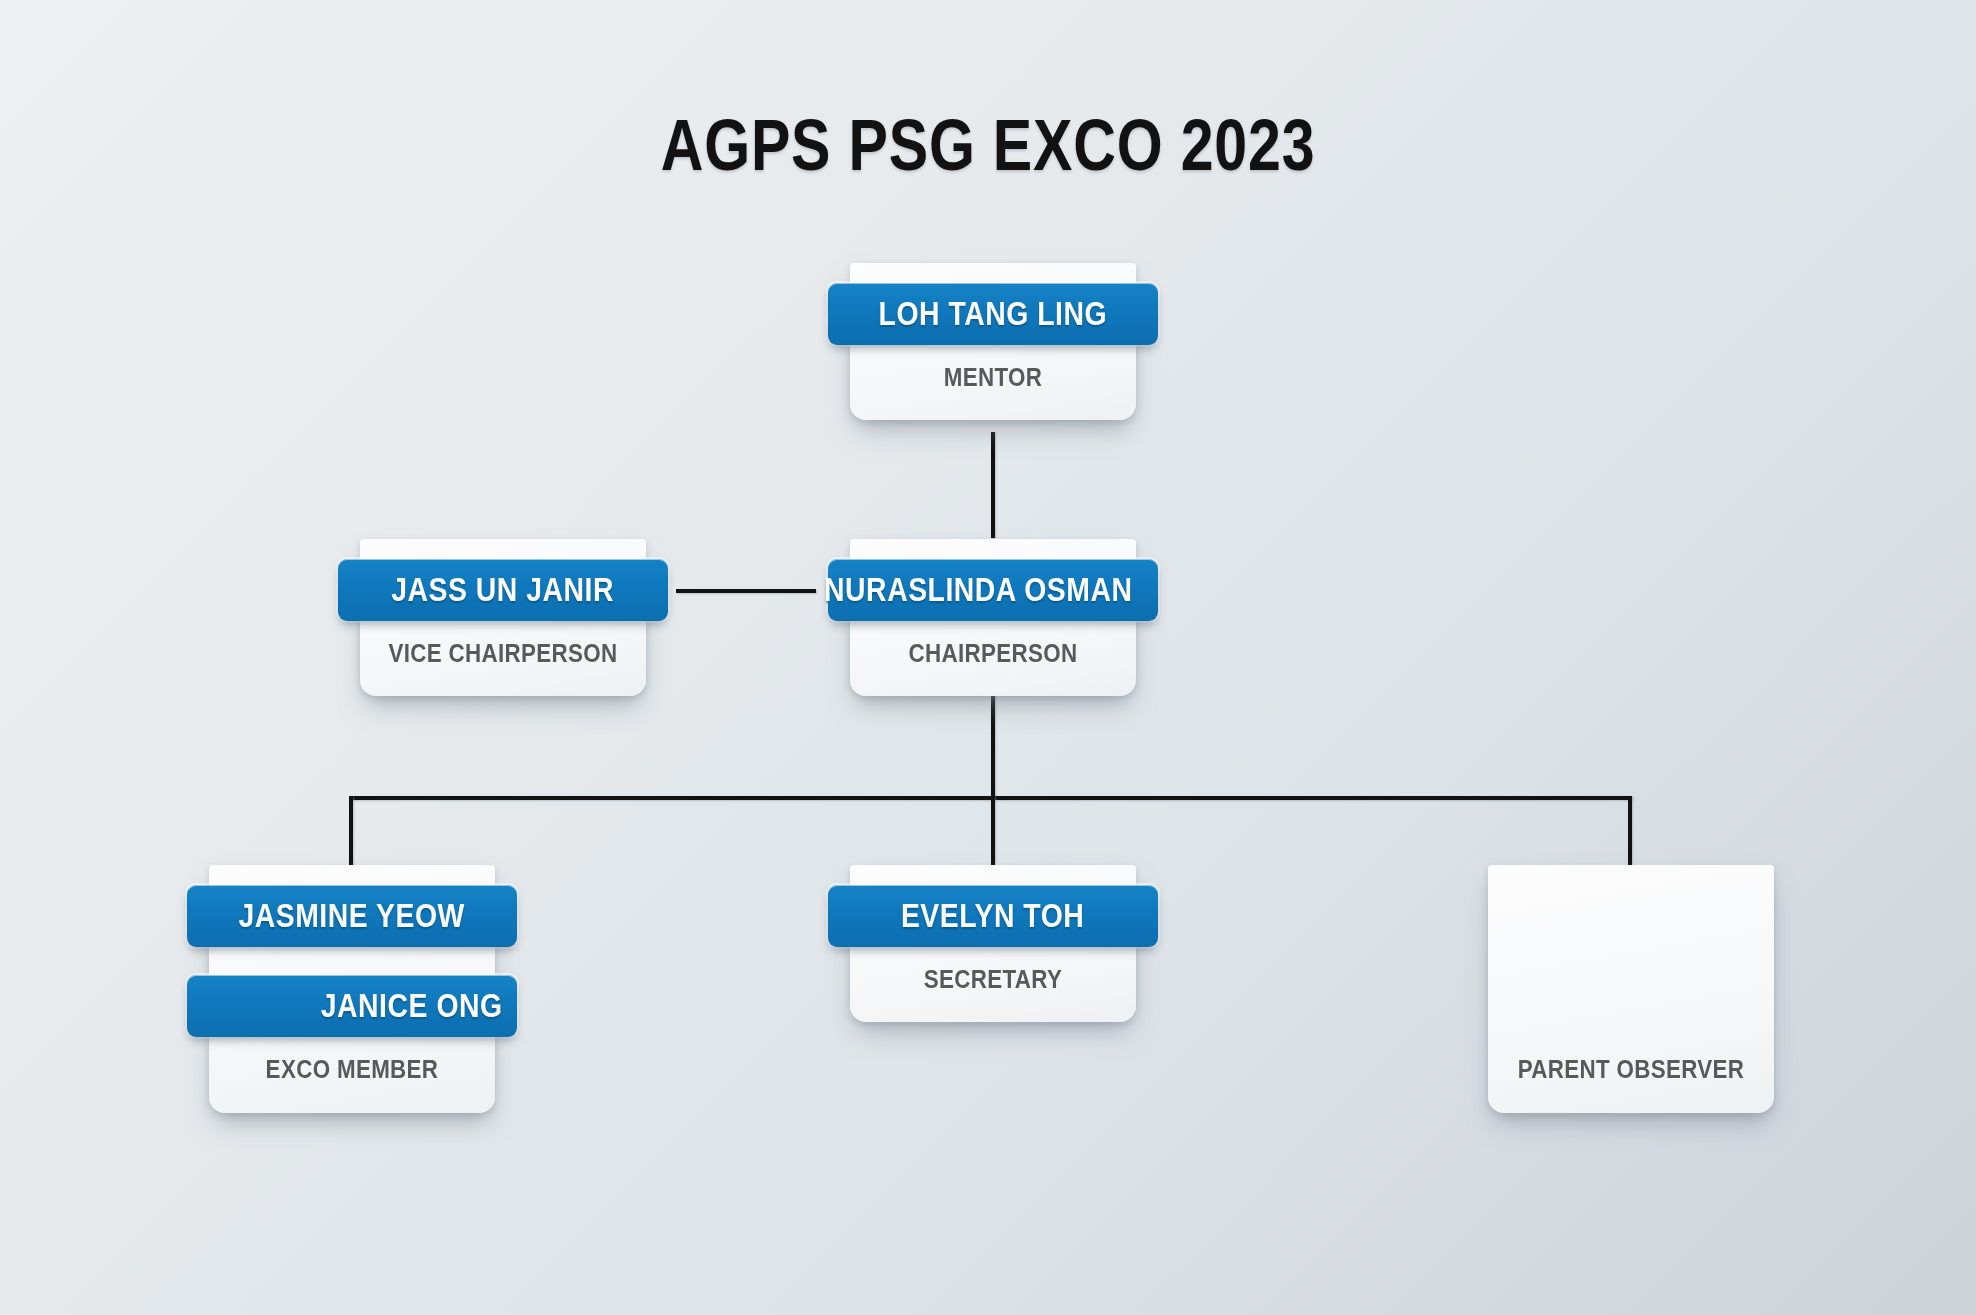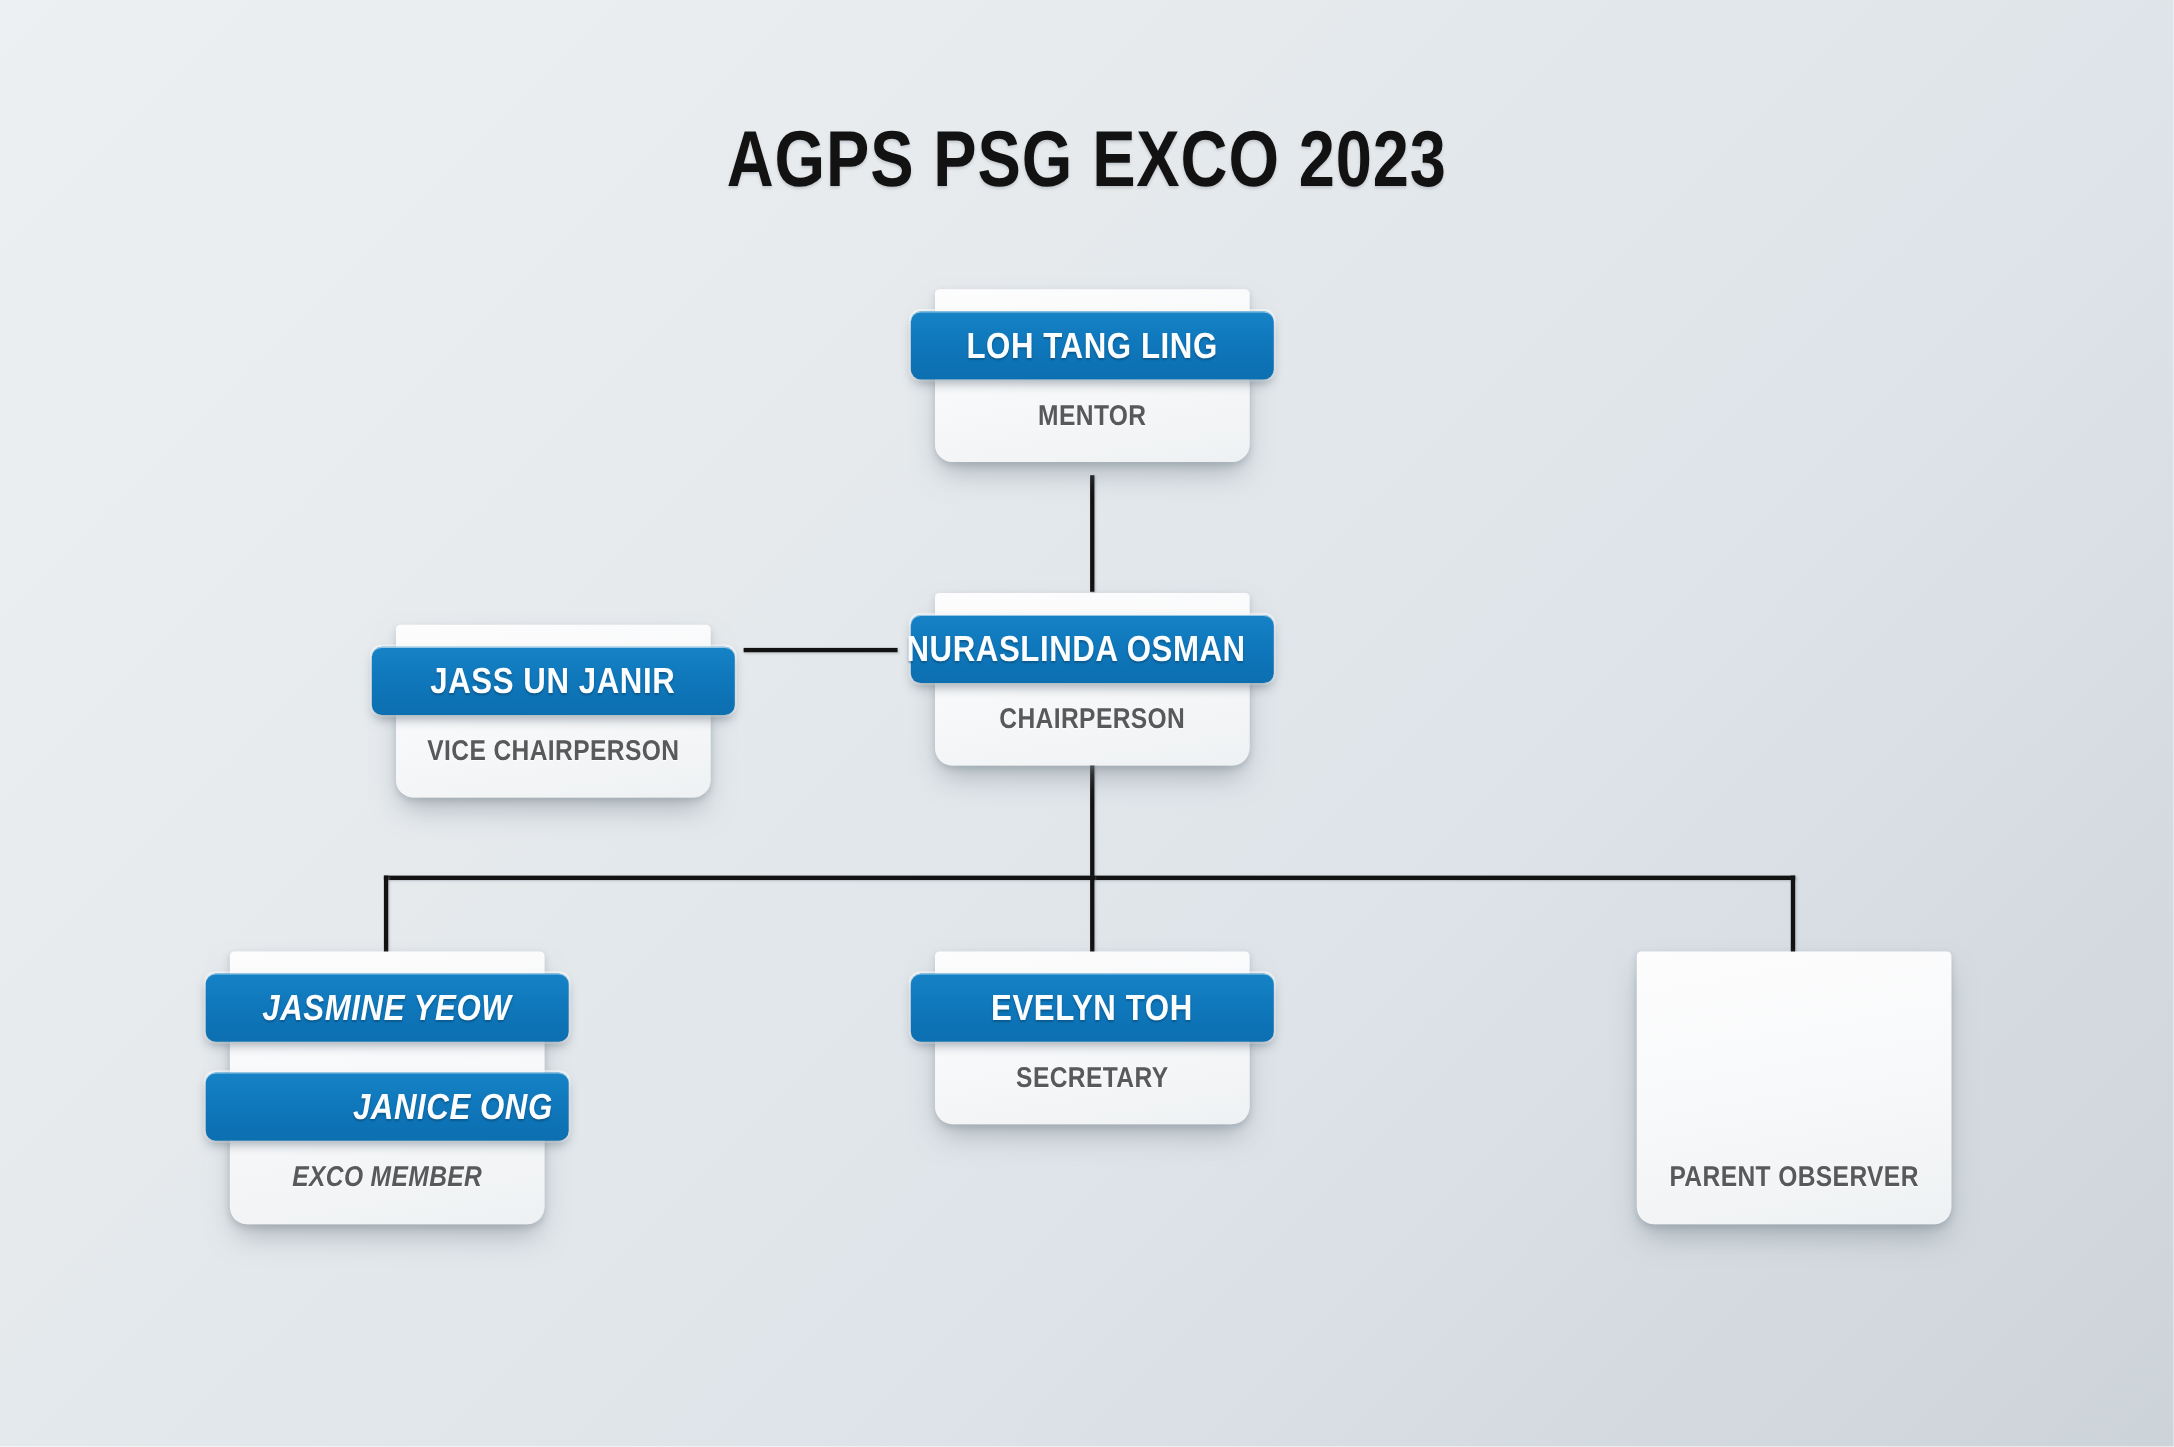--- a/index.html
+++ b/index.html
@@ -92,37 +92,37 @@
   <div class="ln v" style="left:1628px; top:796px; height:70px;"></div>
 
   <div class="card" style="left:828px; top:263px; width:330px; height:157px;">
     <div class="card-base" style="width:286px; height:157px;"></div>
     <div class="banner" style="top:20px; width:330px; height:62px;">
       <span style="font-size:33px;">LOH TANG LING</span>
     </div>
     <div class="role" style="top:92px; width:286px; height:44px; font-size:26px;">MENTOR</div>
   </div>
 
-  <div class="card" style="left:338px; top:539px; width:330px; height:157px;margin-top:29px;">
+  <div class="card" style="left:338px; top:539px; width:330px; height:157px;">
     <div class="card-base" style="width:286px; height:157px;"></div>
     <div class="banner" style="top:20px; width:330px; height:62px;">
       <span style="font-size:33px;">JASS UN JANIR</span>
     </div>
     <div class="role" style="top:92px; width:286px; height:44px; font-size:26px;">VICE CHAIRPERSON</div>
   </div>
 
   <div class="card" style="left:828px; top:539px; width:330px; height:157px;">
     <div class="card-base" style="width:286px; height:157px;"></div>
     <div class="banner" style="top:20px; width:330px; height:62px;justify-content:flex-end;">
       <span style="font-size:33px;">NURASLINDA OSMAN</span>
     </div>
     <div class="role" style="top:92px; width:286px; height:44px; font-size:26px;">CHAIRPERSON</div>
   </div>
 
-  <div class="card" style="left:187px; top:865px; width:330px; height:232px;font-style:italic;">
+  <div class="card" style="left:187px; top:865px; width:330px; height:232px;">
     <div class="card-base" style="width:286px; height:248px;"></div>
     <div class="banner" style="top:20px; width:330px; height:62px;">
       <span style="font-size:33px;">JASMINE YEOW</span>
     </div>
     <div class="banner" style="top:110px; width:330px; height:62px;justify-content:flex-end;">
       <span style="font-size:33px;">JANICE ONG</span>
     </div>
     <div class="role" style="top:182px; width:286px; height:44px; font-size:26px;">EXCO MEMBER</div>
   </div>
 

